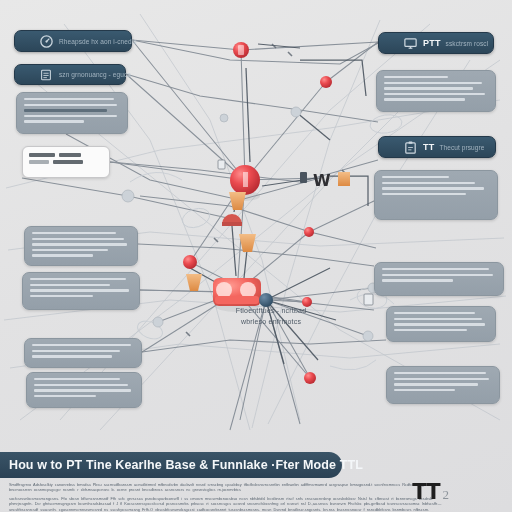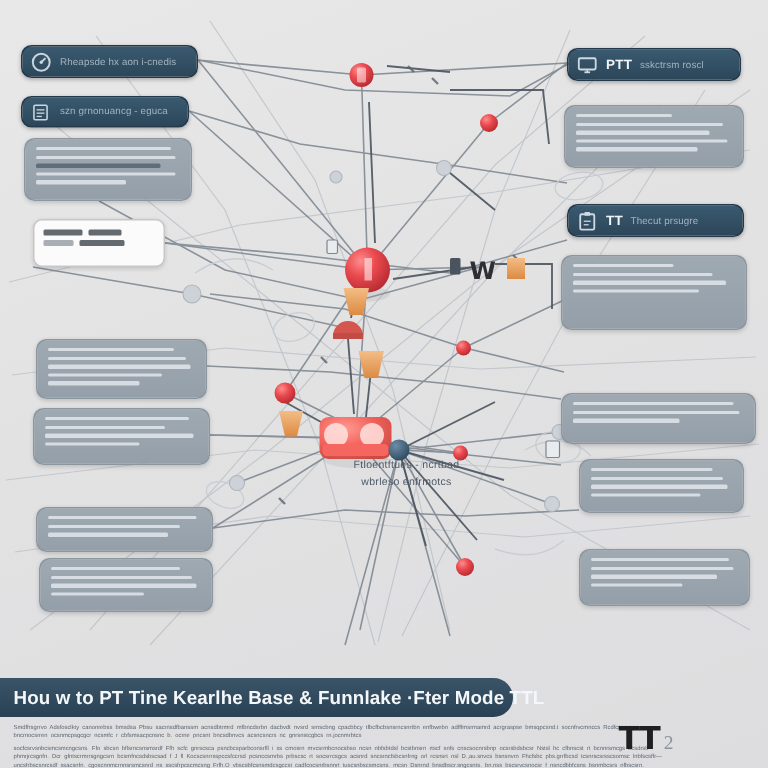--- a/index.html
+++ b/index.html
@@ -27,21 +27,21 @@
   
   .dark-card {
     position: absolute;
     display: flex;
     align-items: center;
     gap: 5px;
     background: linear-gradient(180deg, #3a5a70 0%, #2c4659 100%);
     border: 1px solid #24394a;
     border-radius: 7px;
     box-shadow: 0 1px 3px rgba(0,0,0,0.30);
-    padding: 4px 8px 4px 4px;
+    padding: 4px 8px 4px 23px;
     box-sizing: border-box;
   }
   .dark-card .ico {
     flex: 0 0 auto;
     display: flex;
     align-items: center;
     justify-content: center;
     width: 16px; height: 16px;
     opacity: .88;
   }

